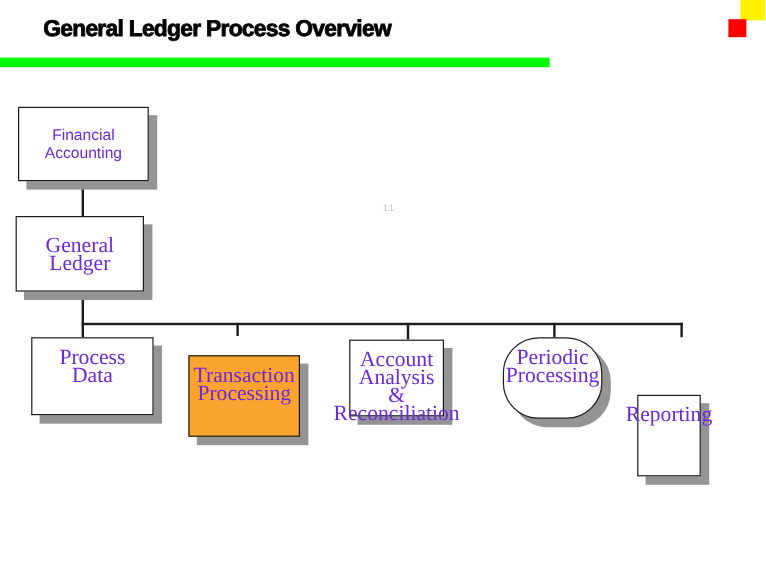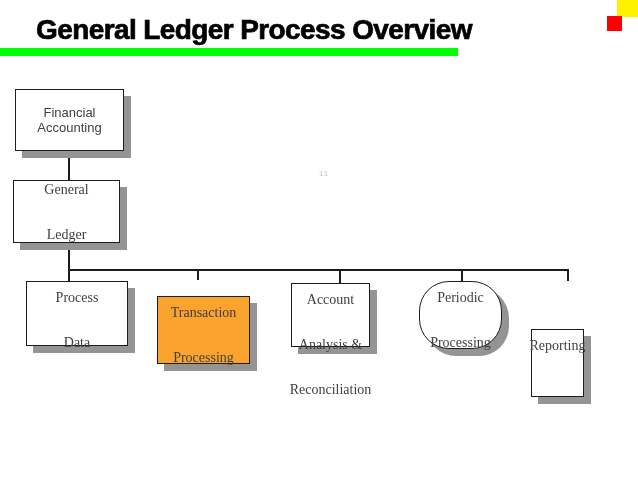--- a/index.html
+++ b/index.html
@@ -7,21 +7,21 @@
     position:relative;
     width:638px;height:478px;
     background:#ffffff;
     overflow:hidden;
     font-family:"Liberation Sans",sans-serif;
   }
   
   #slide-title{
     position:absolute;left:36px;top:14px;
     font-family:"Liberation Sans",sans-serif;
-    font-size:28px;font-weight:bold;
+    font-size:19px;font-weight:bold;
     letter-spacing:-0.6px;
     -webkit-text-stroke:0.7px #000;
     color:#000;
     white-space:nowrap;
   }
   #title-underline{
     position:absolute;left:0;top:48px;
     width:458px;height:8px;
   }
   #accent-yellow{
@@ -35,26 +35,26 @@
   
   .node{
     position:absolute;
     box-sizing:border-box;
     background:#ffffff;
     border:1.5px solid #1c1c1c;
     box-shadow:7px 7px 0 #949494;
     display:flex;flex-direction:column;
     align-items:center;
     text-align:center;
-    color:#404040;
+    color:#6d28d9;
   }
   .v-center{justify-content:center;}
   .t-align{justify-content:flex-start;padding-top:8px;}
   .sans-label{font-family:"Liberation Sans",sans-serif;font-size:13px;line-height:15px;}
-  .serif-label{font-family:"Liberation Serif",serif;font-size:14px;line-height:15px;gap:30px;}
+  .serif-label{font-family:"Liberation Serif",serif;font-size:18px;line-height:15px;}
   #node-financial-accounting{left:15px;top:89px;width:109px;height:62px;}
   #node-general-ledger{left:13px;top:180px;width:107px;height:63px;}
   #node-master-data{left:26px;top:281px;width:102px;height:65px;}
   #node-transaction-processing{left:157px;top:280px;width:93px;height:68px;}
   #node-account-analysis{left:291px;top:283px;width:79px;height:64px;}
   #node-periodic-processing{left:419px;top:281px;width:83px;height:68px;border-radius:30px;}
   #node-reporting{left:531px;top:281px;width:53px;height:68px;margin-top:48px;}
   
   .line{position:absolute;background:#1c1c1c;}
   #conn-fa-gl{left:68px;top:152px;width:2px;height:28px;}

